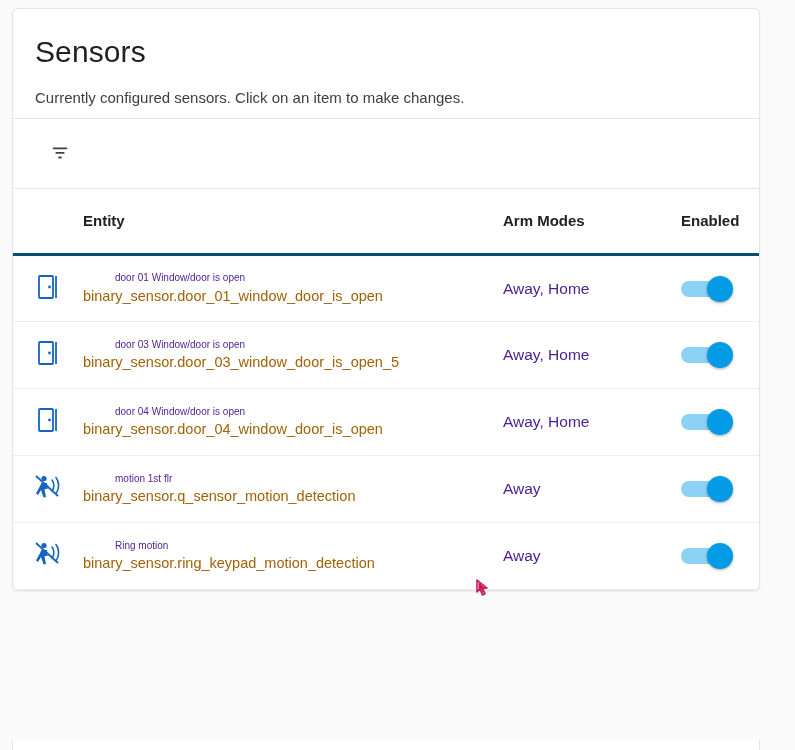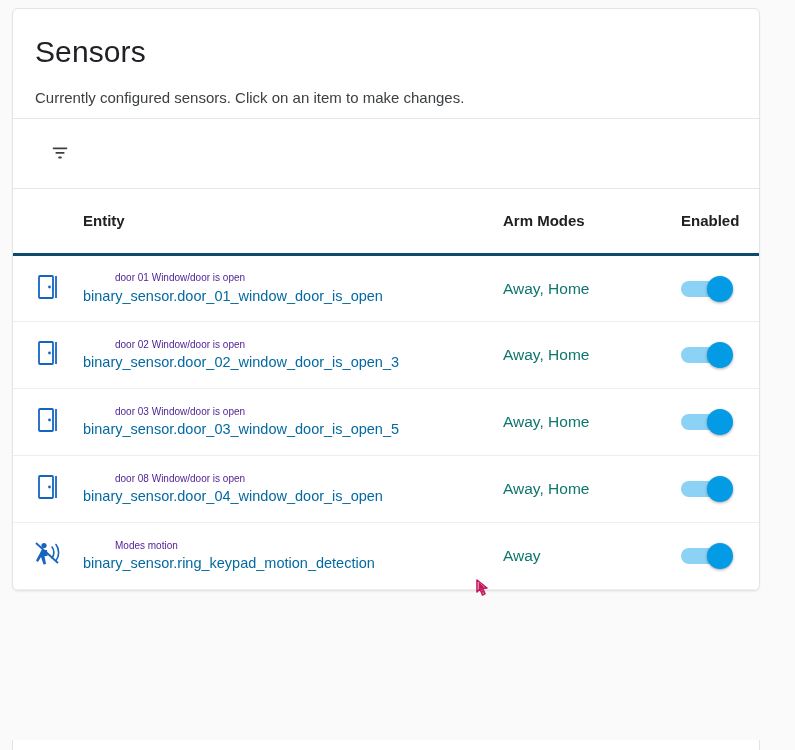--- a/index.html
+++ b/index.html
@@ -107,26 +107,26 @@
   td.cell-entity { padding-left: 2px; }
   .ent-name {
     font-size: 10px;
     color: #4c1d95;
     line-height: 1.25;
     margin-bottom: 2px;
     margin-left: 32px;
   }
   .ent-id {
     font-size: 14.5px;
-    color: #0369a1;
+    color: #a16207;
     line-height: 1.25;
   }
   td.cell-arm {
     font-size: 15.5px;
-    color: #0f766e;
+    color: #4c1d95;
   }
   td.cell-enabled { }
 
   
   .toggle {
     position: relative;
     width: 58px;
     height: 26px;
     display: inline-block;
     cursor: pointer;
@@ -227,62 +227,64 @@
             <td class="cell-arm">Away, Home</td>
             <td class="cell-enabled"><div class="toggle"><span class="track"></span><span class="knob"></span></div></td>
           </tr>
           <tr>
             <td class="cell-icon"><svg width="26" height="28" viewBox="0 0 26 28" aria-hidden="true">
                 <rect x="4" y="3" width="14" height="22" rx="1" fill="none" stroke="#1565c0" stroke-width="1.8"></rect>
                 <circle cx="14.5" cy="14" r="1.4" fill="#1565c0"></circle>
                 <line x1="21" y1="3" x2="21" y2="25" stroke="#1565c0" stroke-width="1.8"></line>
               </svg></td>
             <td class="cell-entity">
-              <div class="ent-name">door 02 Window/door is open</div>
-              <div class="ent-id">binary_sensor.door_02_window_door_is_open_3</div>
+              <div class="ent-name">door 03 Window/door is open</div>
+              <div class="ent-id">binary_sensor.door_03_window_door_is_open_5</div>
             </td>
             <td class="cell-arm">Away, Home</td>
             <td class="cell-enabled"><div class="toggle"><span class="track"></span><span class="knob"></span></div></td>
           </tr>
           <tr>
             <td class="cell-icon"><svg width="26" height="28" viewBox="0 0 26 28" aria-hidden="true">
                 <rect x="4" y="3" width="14" height="22" rx="1" fill="none" stroke="#1565c0" stroke-width="1.8"></rect>
                 <circle cx="14.5" cy="14" r="1.4" fill="#1565c0"></circle>
                 <line x1="21" y1="3" x2="21" y2="25" stroke="#1565c0" stroke-width="1.8"></line>
               </svg></td>
             <td class="cell-entity">
-              <div class="ent-name">door 03 Window/door is open</div>
-              <div class="ent-id">binary_sensor.door_03_window_door_is_open_5</div>
-            </td>
-            <td class="cell-arm">Away, Home</td>
-            <td class="cell-enabled"><div class="toggle"><span class="track"></span><span class="knob"></span></div></td>
-          </tr>
-          <tr>
-            <td class="cell-icon"><svg width="26" height="28" viewBox="0 0 26 28" aria-hidden="true">
-                <rect x="4" y="3" width="14" height="22" rx="1" fill="none" stroke="#1565c0" stroke-width="1.8"></rect>
-                <circle cx="14.5" cy="14" r="1.4" fill="#1565c0"></circle>
-                <line x1="21" y1="3" x2="21" y2="25" stroke="#1565c0" stroke-width="1.8"></line>
-              </svg></td>
-            <td class="cell-entity">
-              <div class="ent-name">door 08 Window/door is open</div>
+              <div class="ent-name">door 04 Window/door is open</div>
               <div class="ent-id">binary_sensor.door_04_window_door_is_open</div>
             </td>
             <td class="cell-arm">Away, Home</td>
             <td class="cell-enabled"><div class="toggle"><span class="track"></span><span class="knob"></span></div></td>
           </tr>
           <tr>
             <td class="cell-icon"><svg width="30" height="28" viewBox="0 0 30 28" aria-hidden="true">
                 <circle cx="11" cy="5.5" r="2.6" fill="#1565c0"></circle>
                 <path d="M8.5 10 L14 10 L14.5 16 L11.5 16 L13 24 L10.5 24.5 L8 17 L5 22 L3 20.5 L6.5 14 Z" fill="#1565c0"></path>
                 <path d="M19 7 C21.5 10 21.5 15 19 18" fill="none" stroke="#1565c0" stroke-width="1.6" stroke-linecap="round"></path>
                 <path d="M23 4.5 C26.5 9 26.5 16 23 20.5" fill="none" stroke="#1565c0" stroke-width="1.6" stroke-linecap="round"></path>
                 <line x1="3" y1="3" x2="25" y2="23" stroke="#1565c0" stroke-width="1.8"></line>
               </svg></td>
             <td class="cell-entity">
-              <div class="ent-name">Modes motion</div>
+              <div class="ent-name">motion 1st flr</div>
+              <div class="ent-id">binary_sensor.q_sensor_motion_detection</div>
+            </td>
+            <td class="cell-arm">Away</td>
+            <td class="cell-enabled"><div class="toggle"><span class="track"></span><span class="knob"></span></div></td>
+          </tr>
+          <tr>
+            <td class="cell-icon"><svg width="30" height="28" viewBox="0 0 30 28" aria-hidden="true">
+                <circle cx="11" cy="5.5" r="2.6" fill="#1565c0"></circle>
+                <path d="M8.5 10 L14 10 L14.5 16 L11.5 16 L13 24 L10.5 24.5 L8 17 L5 22 L3 20.5 L6.5 14 Z" fill="#1565c0"></path>
+                <path d="M19 7 C21.5 10 21.5 15 19 18" fill="none" stroke="#1565c0" stroke-width="1.6" stroke-linecap="round"></path>
+                <path d="M23 4.5 C26.5 9 26.5 16 23 20.5" fill="none" stroke="#1565c0" stroke-width="1.6" stroke-linecap="round"></path>
+                <line x1="3" y1="3" x2="25" y2="23" stroke="#1565c0" stroke-width="1.8"></line>
+              </svg></td>
+            <td class="cell-entity">
+              <div class="ent-name">Ring motion</div>
               <div class="ent-id">binary_sensor.ring_keypad_motion_detection</div>
             </td>
             <td class="cell-arm">Away</td>
             <td class="cell-enabled"><div class="toggle"><span class="track"></span><span class="knob"></span></div></td>
           </tr>
         </tbody>
     </table>
 
   </div>
 

